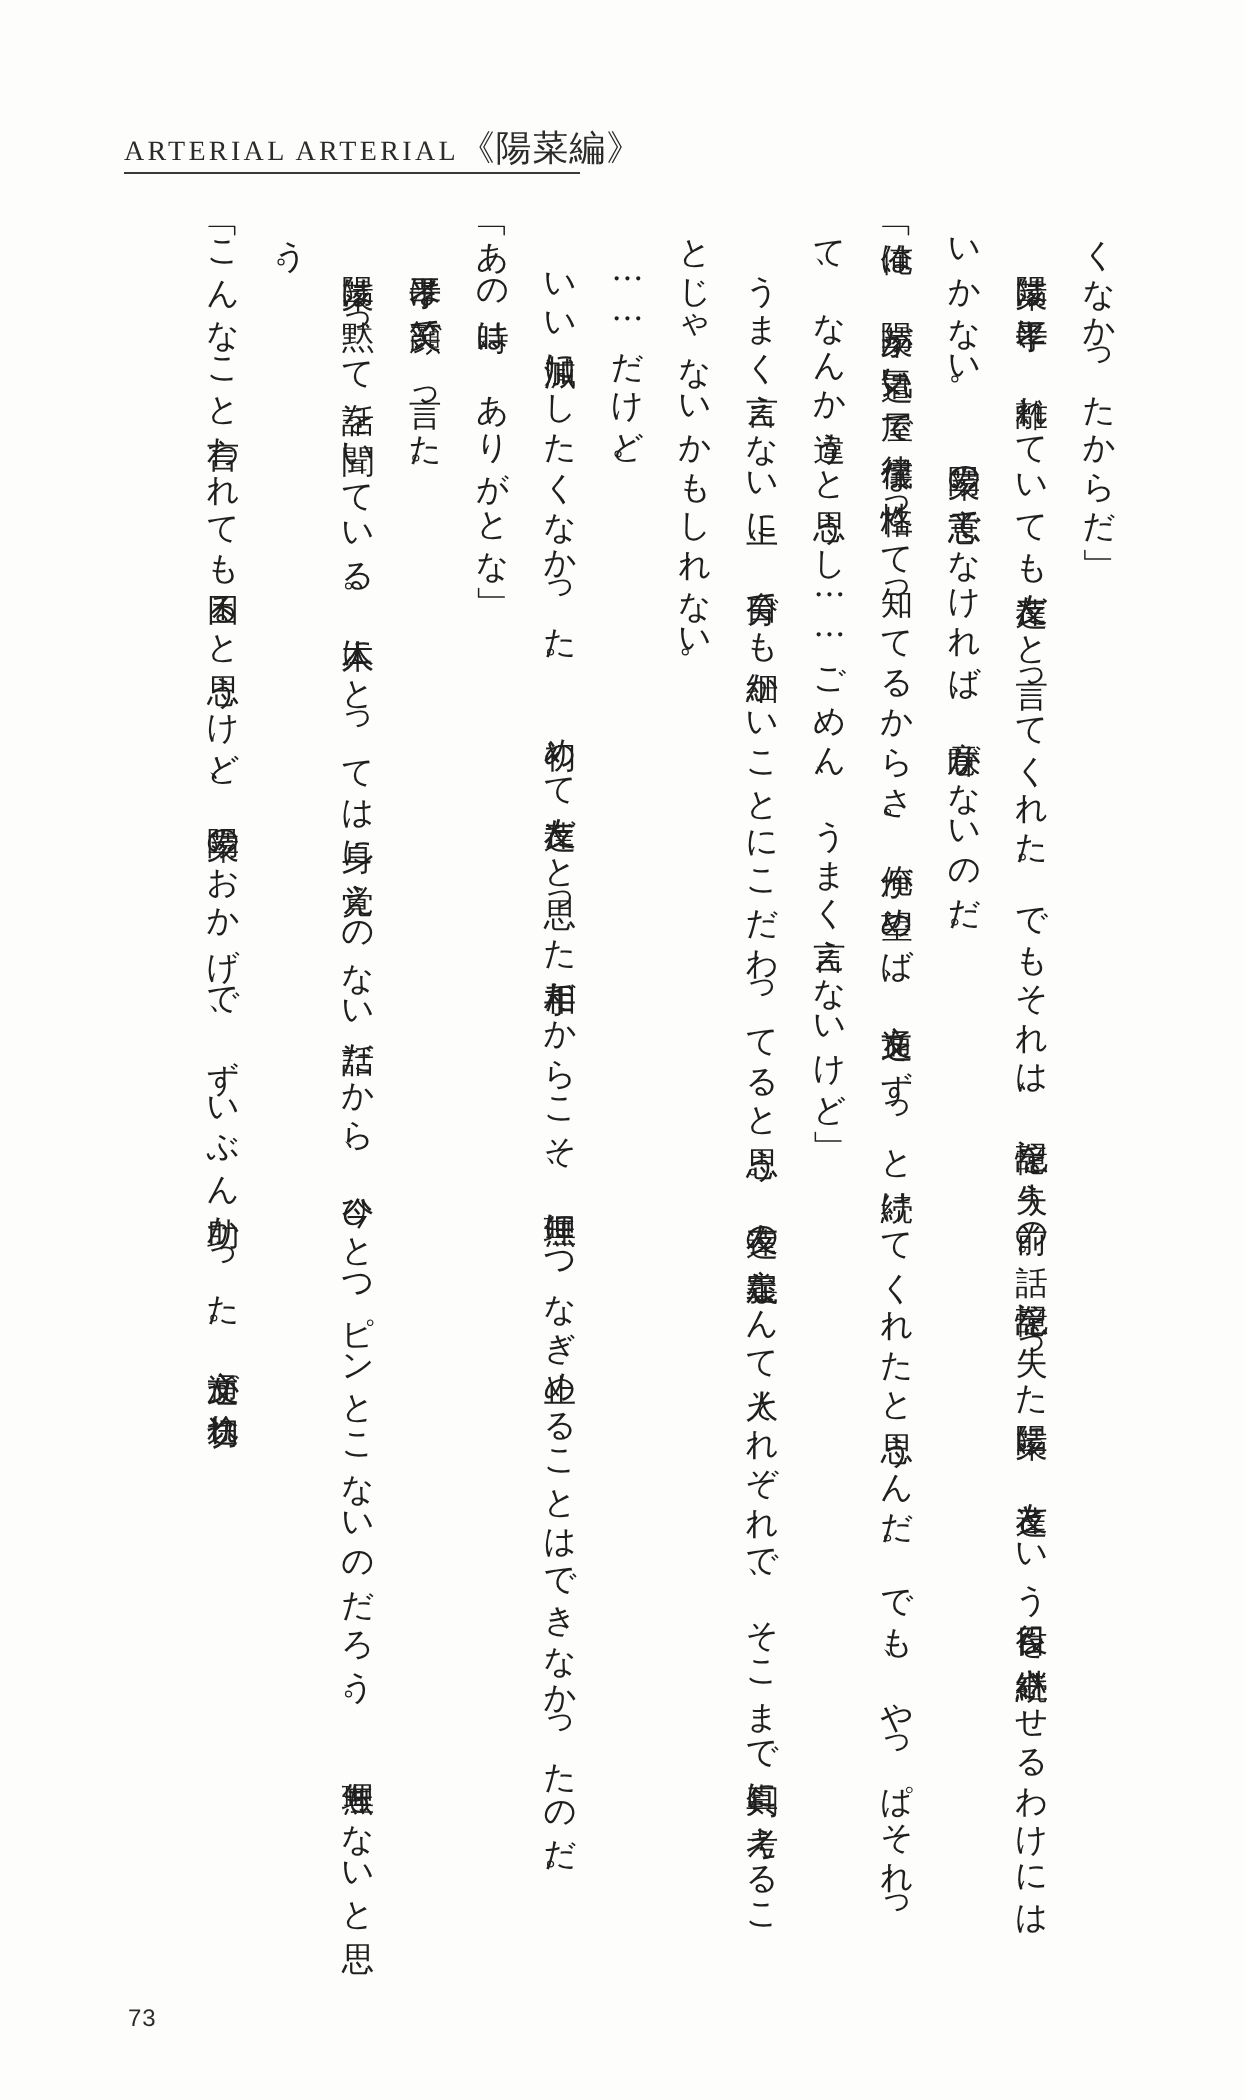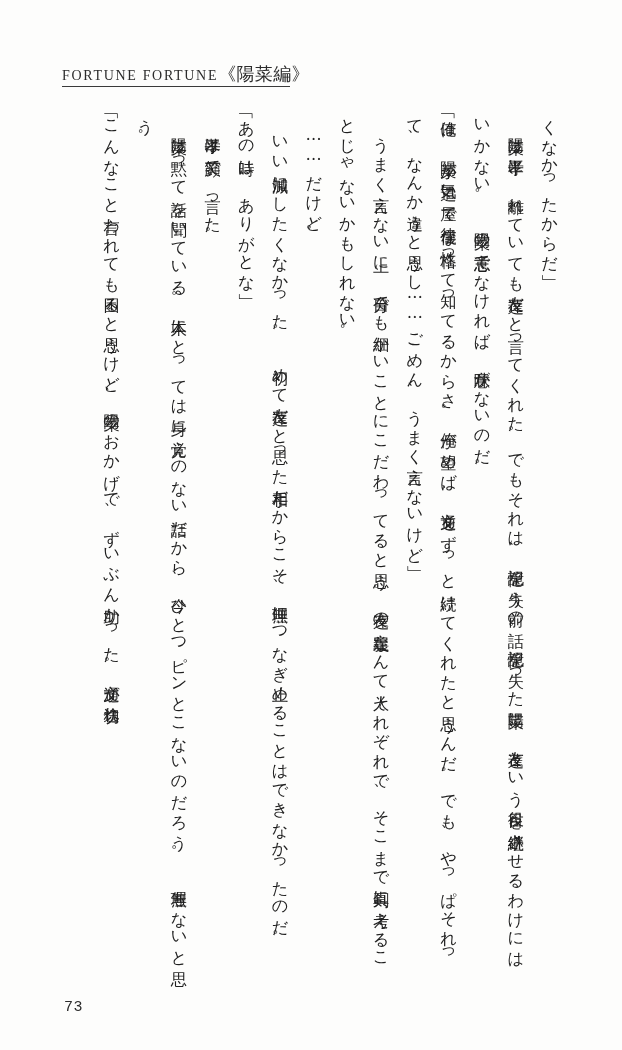--- a/index.html
+++ b/index.html
@@ -71,33 +71,33 @@
     margin: 0;
     padding: 0;
     text-indent: 0;
   }
 
   
   .folio {
     position: absolute;
     bottom: 34px;
     left: 64px;
-    font-size: 15px;
+    font-size: 12px;
     color: #2b2b2b;
-    font-family: Liberation Mono, monospace;
+    font-family: Liberation Sans, sans-serif;
     letter-spacing: 0.04em;
   }
 </style>
 </head>
 <body>
 
 <div class="page">
 
   <div class="running-header">
-    <span class="hdr-latin">FORTUNE FORTUNE</span><span class="hdr-jp">《陽菜編》</span>
+    <span class="hdr-latin">ARTERIAL ARTERIAL</span><span class="hdr-jp">《陽菜編》</span>
   </div>
 
   <div class="header-rule"></div>
 
   <div class="text-block">
     <p class="para">くなかったからだ」</p>
     <p class="para">　陽菜は孝平に、離れていても友達だと言ってくれた。でもそれは、記憶を失う前の話。記憶を失った陽菜に、友達という役目を継続させるわけにはいかない。　陽菜の意志でなければ、意味がないのだ。</p>
     <p class="para">「俺は、陽菜が気遣い屋で律儀な性格って知ってるからさ。俺が望めば、文通をずっと続けてくれたと思うんだ。でも、やっぱそれって、なんか違うと思うし……ごめん、うまく言えないけど」</p>
     <p class="para">　うまく言えない上に、自分でも細かいことにこだわってると思う。友達の定義なんて人それぞれで、そこまで真剣に考えることじゃないかもしれない。</p>
     <p class="para">　……だけど。</p>

